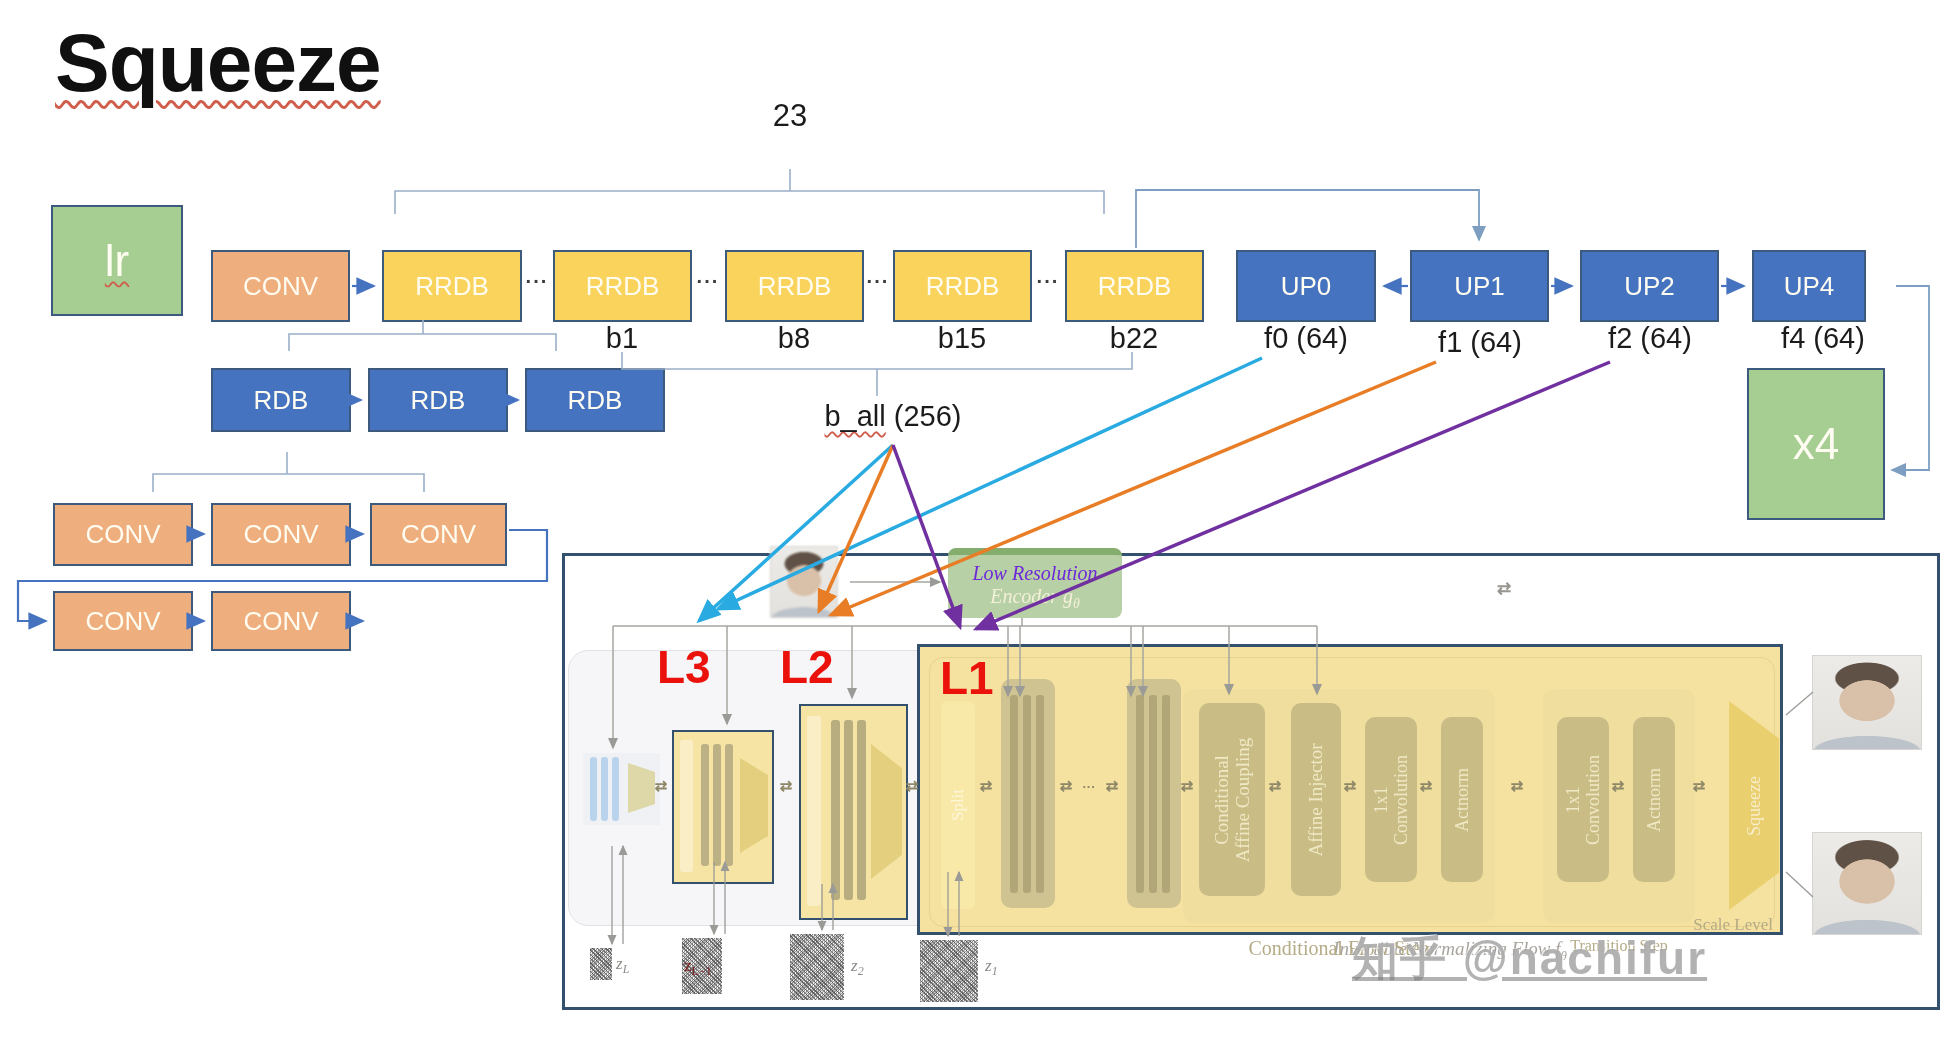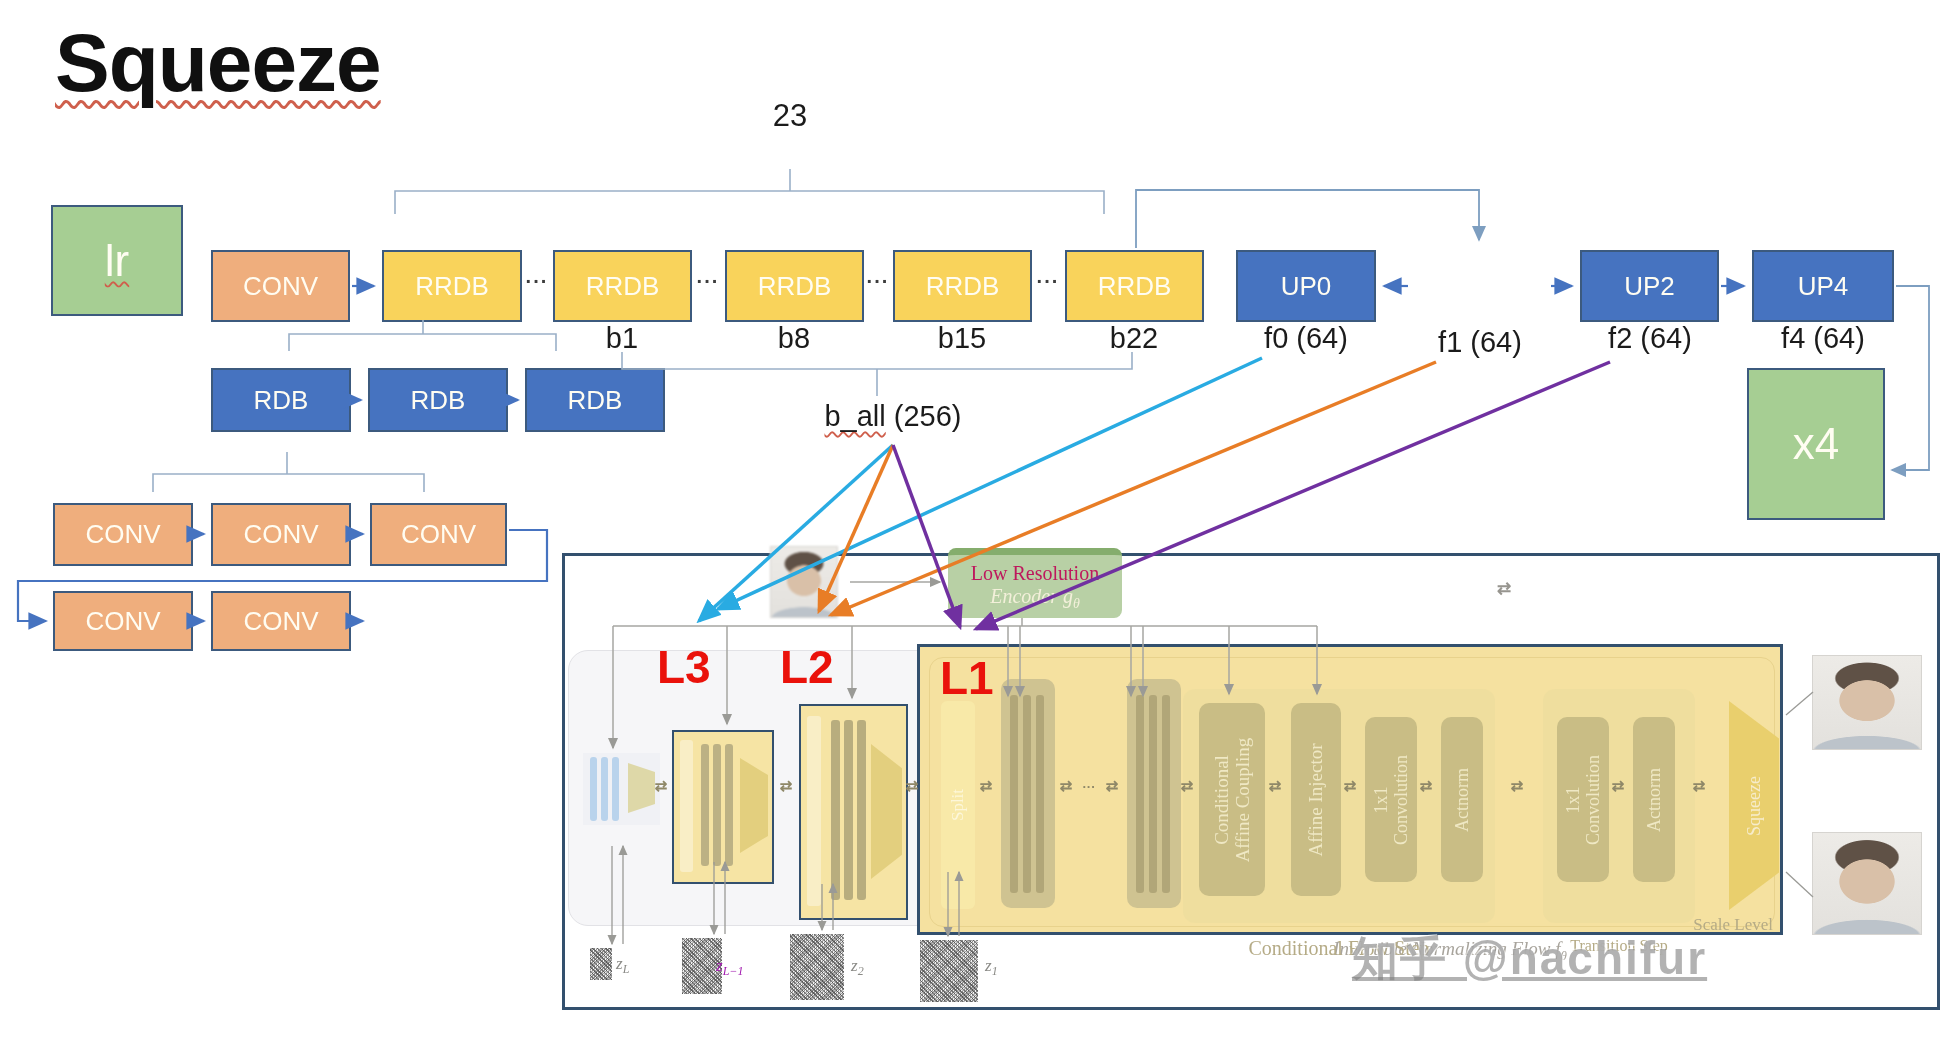--- a/index.html
+++ b/index.html
@@ -79,24 +79,27 @@
       <span>RRDB</span>
     </div>
   <div class="dots3" style="left:537px;top:281px">···</div>
   <div class="dots3" style="left:708px;top:281px">···</div>
   <div class="dots3" style="left:878px;top:281px">···</div>
   <div class="dots3" style="left:1048px;top:281px">···</div>
 
   <div class="box blueb" style="left:1236px;top:250px;width:140px;height:72px">
       <span>UP0</span>
     </div>
+  <div class="box blueb" style="left:1410px;top:250px;width:139px;height:72px">
+      <span>UP1</span>
+    </div>
   <div class="box blueb" style="left:1580px;top:250px;width:139px;height:72px">
       <span>UP2</span>
     </div>
-  <div class="box blueb" style="left:1752px;top:250px;width:142px;height:72px">
+  <div class="box blueb" style="left:1752px;top:250px;width:114px;height:72px">
       <span>UP4</span>
     </div>
 
   <div class="lbl" style="left:622px;top:322px">b1</div>
   <div class="lbl" style="left:794px;top:322px">b8</div>
   <div class="lbl" style="left:962px;top:322px">b15</div>
   <div class="lbl" style="left:1134px;top:322px">b22</div>
   <div class="lbl" style="left:1306px;top:322px">f0 (64)</div>
   <div class="lbl" style="left:1480px;top:326px">f1 (64)</div>
   <div class="lbl" style="left:1650px;top:322px">f2 (64)</div>
@@ -140,21 +143,21 @@
 
   <div class="figtxt" style="left:672px;top:558px;font-size:19px">Inference &amp; Train Input:</div>
   <div class="figtxt" style="left:681px;top:582px;font-size:19px">Low-Resolution</div>
   <div class="figtxt" style="left:1504px;top:558px;font-size:20px">Inference</div>
   <div class="ex" style="left:1504px;top:588px;font-size:17px;color:#97958f">⇄</div>
   <div class="figtxt" style="left:1500px;top:596px;font-size:20px">Training</div>
 
   <div class="face" style="left:770px;top:546px;width:68px;height:72px;filter:blur(1px)"></div>
 
   <div class="abs ctr" style="left:948px;top:548px;width:174px;height:70px;background:#b8d0a5;border-top:7px solid #85ad6d;border-radius:8px;box-sizing:border-box;z-index:12;flex-direction:column">
-    <div class="serif" style="font-size:20px;color:#be185d;">Low Resolution</div>
+    <div class="serif" style="font-size:20px;color:#6d28d9;font-style:italic">Low Resolution</div>
     <div class="serif" style="font-size:20px;color:#f3f0da;font-style:italic"><span>Encoder g</span><sub style="font-size:14px">θ</sub></div>
   </div>
 
   <div class="abs" style="left:583px;top:753px;width:77px;height:72px;background:#f0f1f5;z-index:10">
     <div class="bar" style="left:7px;top:4px;width:7px;height:64px;background:#b9d3ec"></div>
     <div class="bar" style="left:18px;top:4px;width:7px;height:64px;background:#b9d3ec"></div>
     <div class="bar" style="left:29px;top:4px;width:7px;height:64px;background:#b9d3ec"></div>
     <div class="trap" style="left:45px;top:10px;width:27px;height:50px;background:#ded8a8"></div>
   </div>
 
@@ -245,21 +248,21 @@
   <div class="ex" style="left:1426px;top:786px">⇄</div>
   <div class="ex" style="left:1517px;top:786px">⇄</div>
   <div class="ex" style="left:1618px;top:786px">⇄</div>
   <div class="ex" style="left:1699px;top:786px">⇄</div>
 
   <div class="noise" style="left:590px;top:948px;width:22px;height:32px"></div>
   <div class="noise" style="left:682px;top:938px;width:40px;height:56px"></div>
   <div class="noise" style="left:790px;top:934px;width:54px;height:66px"></div>
   <div class="noise" style="left:920px;top:940px;width:58px;height:62px"></div>
   <div class="abs serif" style="left:616px;top:954px;font-size:17px;font-style:italic;color:#8a8a86;z-index:15"><span>z</span><sub style="font-size:12px">L</sub></div>
-  <div class="abs serif" style="left:716px;top:956px;font-size:17px;font-style:italic;color:#a21caf;z-index:15"><span>z</span><sub style="font-size:12px">L−1</sub></div>
+  <div class="abs serif" style="left:684px;top:956px;font-size:17px;color:#7f1d1d;z-index:15"><span>z</span><sub style="font-size:12px">L−1</sub></div>
   <div class="abs serif" style="left:851px;top:956px;font-size:17px;font-style:italic;color:#8a8a86;z-index:15"><span>z</span><sub style="font-size:12px">2</sub></div>
   <div class="abs serif" style="left:985px;top:956px;font-size:17px;font-style:italic;color:#8a8a86;z-index:15"><span>z</span><sub style="font-size:12px">1</sub></div>
 
   <div class="figtxt serif" style="left:1450px;top:938px;font-size:19px;font-style:italic;color:#a8a49c;z-index:8"><span>Invertible Normalizing Flow f</span><sub style="font-size:13px">θ</sub></div>
 
   <div class="face" style="left:1812px;top:655px;width:110px;height:95px"></div>
   <div class="figtxt" style="left:1868px;top:753px;font-size:17px">Inference Output:</div>
   <div class="figtxt" style="left:1868px;top:774px;font-size:17px">Super-Resolution</div>
   <div class="face" style="left:1812px;top:832px;width:110px;height:103px"></div>
   <div class="figtxt" style="left:1868px;top:938px;font-size:17px">Training Input:</div>

